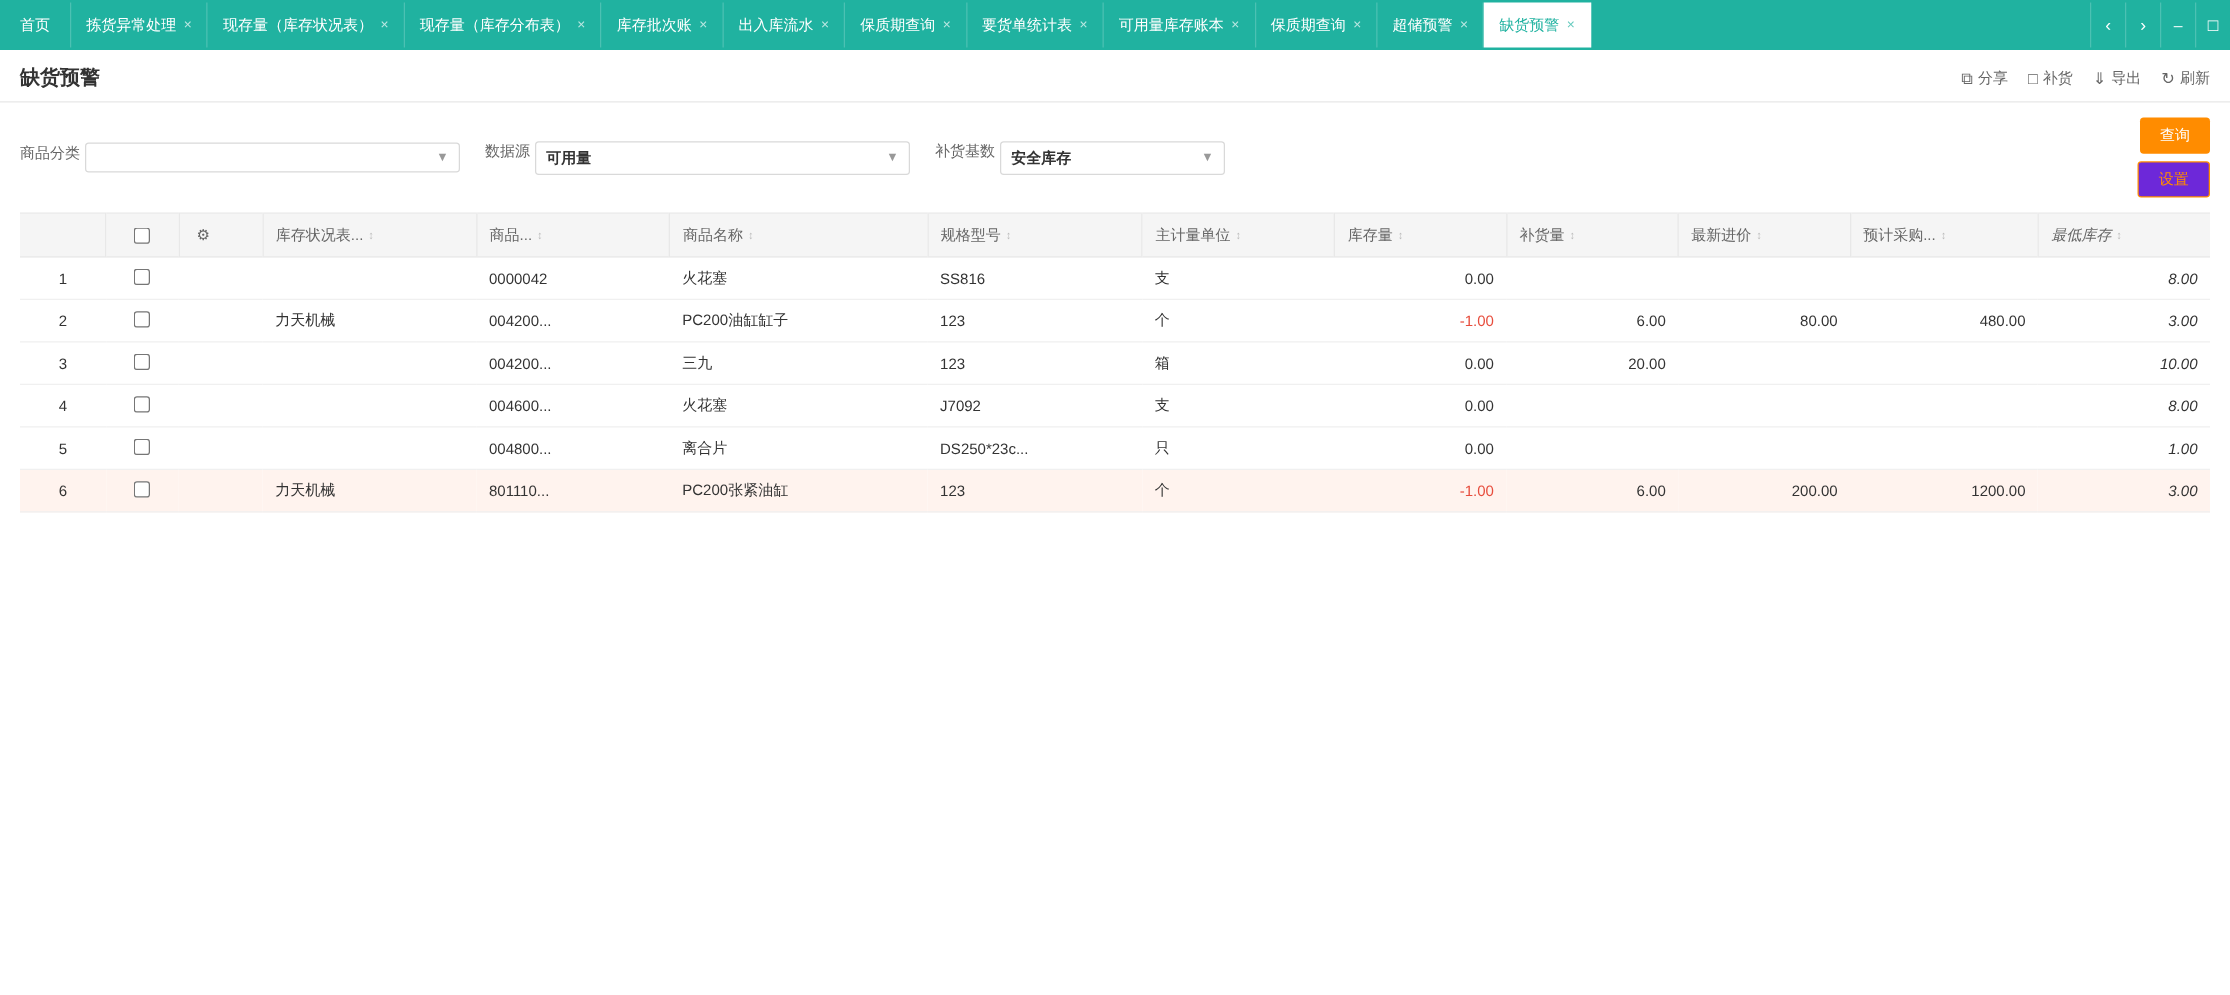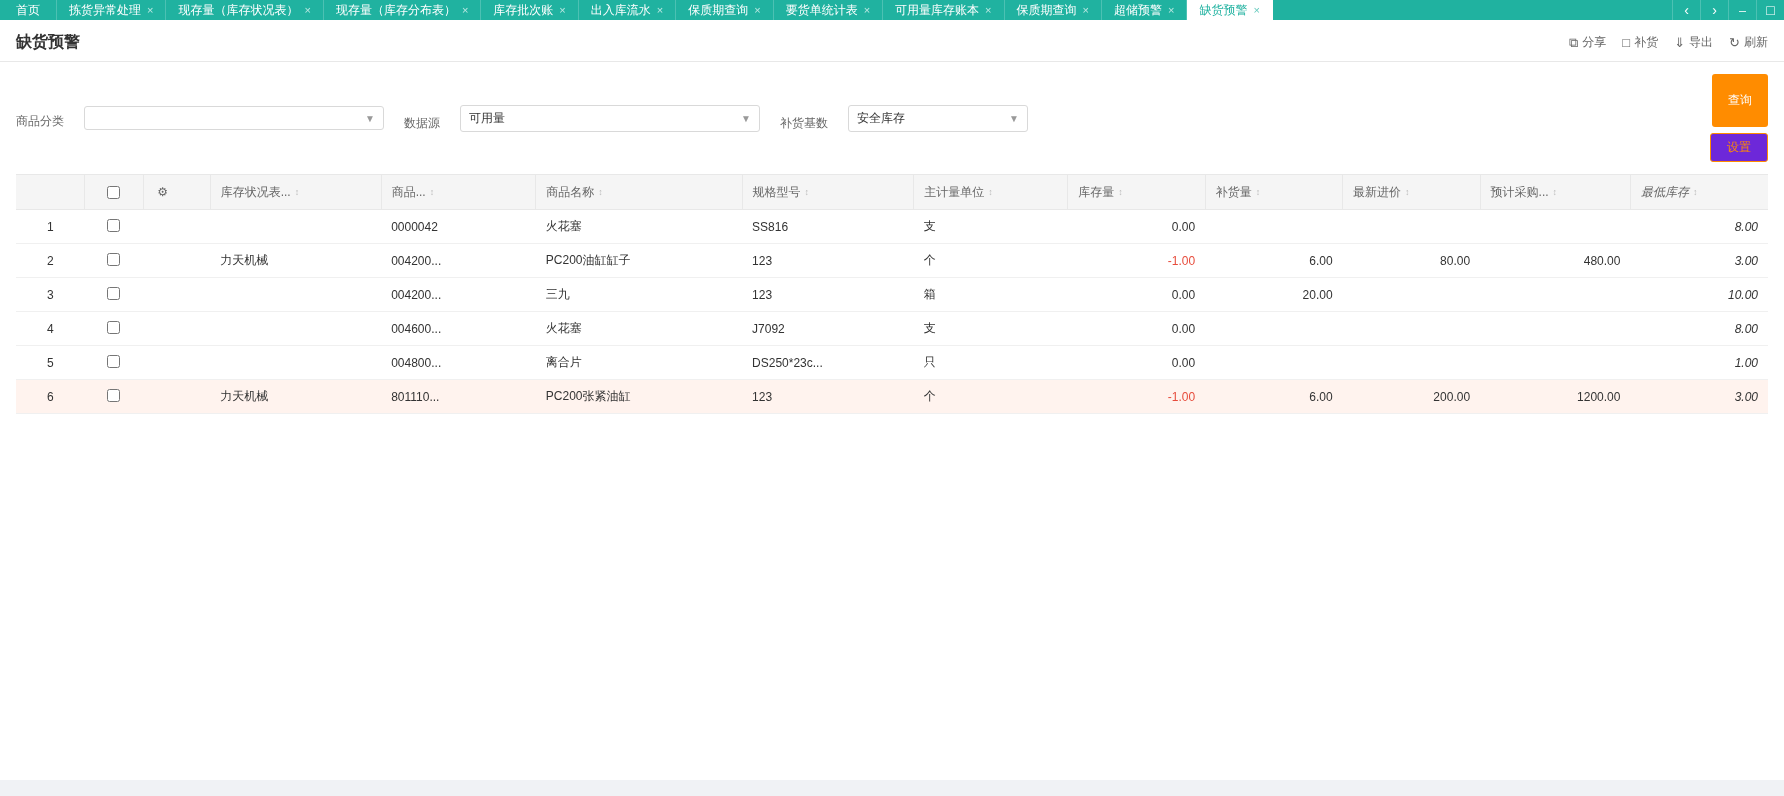--- a/index.html
+++ b/index.html
@@ -3,21 +3,21 @@
   <meta charset="utf-8">
   <style>
     * { box-sizing: border-box; margin: 0; padding: 0; }
     body { font-family: 'Microsoft YaHei', Arial, sans-serif; font-size: 12px; background: #f0f2f5; color: #333; }
 
     
     .tab-bar {
       display: flex;
       align-items: center;
       background: #20b2a0;
-      height: 20px;
+      height: 40px;
       overflow: hidden;
     }
     .tab-item {
       display: flex;
       align-items: center;
       padding: 0 12px;
       height: 36px;
       color: #fff;
       white-space: nowrap;
       cursor: pointer;
@@ -94,22 +94,22 @@
     
     .filter-area {
       display: flex;
       align-items: center;
       padding: 12px 16px;
       gap: 20px;
       flex-wrap: wrap;
     }
     .filter-group {
       display: flex;
-      align-items: flex-end;
-      gap: 20px;
+      align-items: flex-start;
+      gap: 4px;
     }
     .filter-label {
       color: #666;
       white-space: nowrap;
       font-size: 12px;
     }
     .filter-select {
       display: flex;
       align-items: center;
       border: 1px solid #d9d9d9;
@@ -119,31 +119,32 @@
       background: #fff;
       cursor: pointer;
       font-size: 12px;
       justify-content: space-between;
     }
     .filter-select-wide {
       min-width: 300px;
     }
     .filter-value {
       color: #333;
+      font-weight: bold;
     }
     .chevron-down {
       color: #999;
       font-size: 10px;
     }
     .btn-query {
       background: #ff8c00;
       color: #fff;
       border: none;
       border-radius: 3px;
-      padding: 18px 16px;
+      padding: 6px 16px;
       cursor: pointer;
       font-size: 12px;
     }
     .btn-settings {
       background: #6d28d9;
       color: #ff8c00;
       border: 1px solid #ff8c00;
       border-radius: 3px;
       padding: 5px 16px;
       cursor: pointer;

